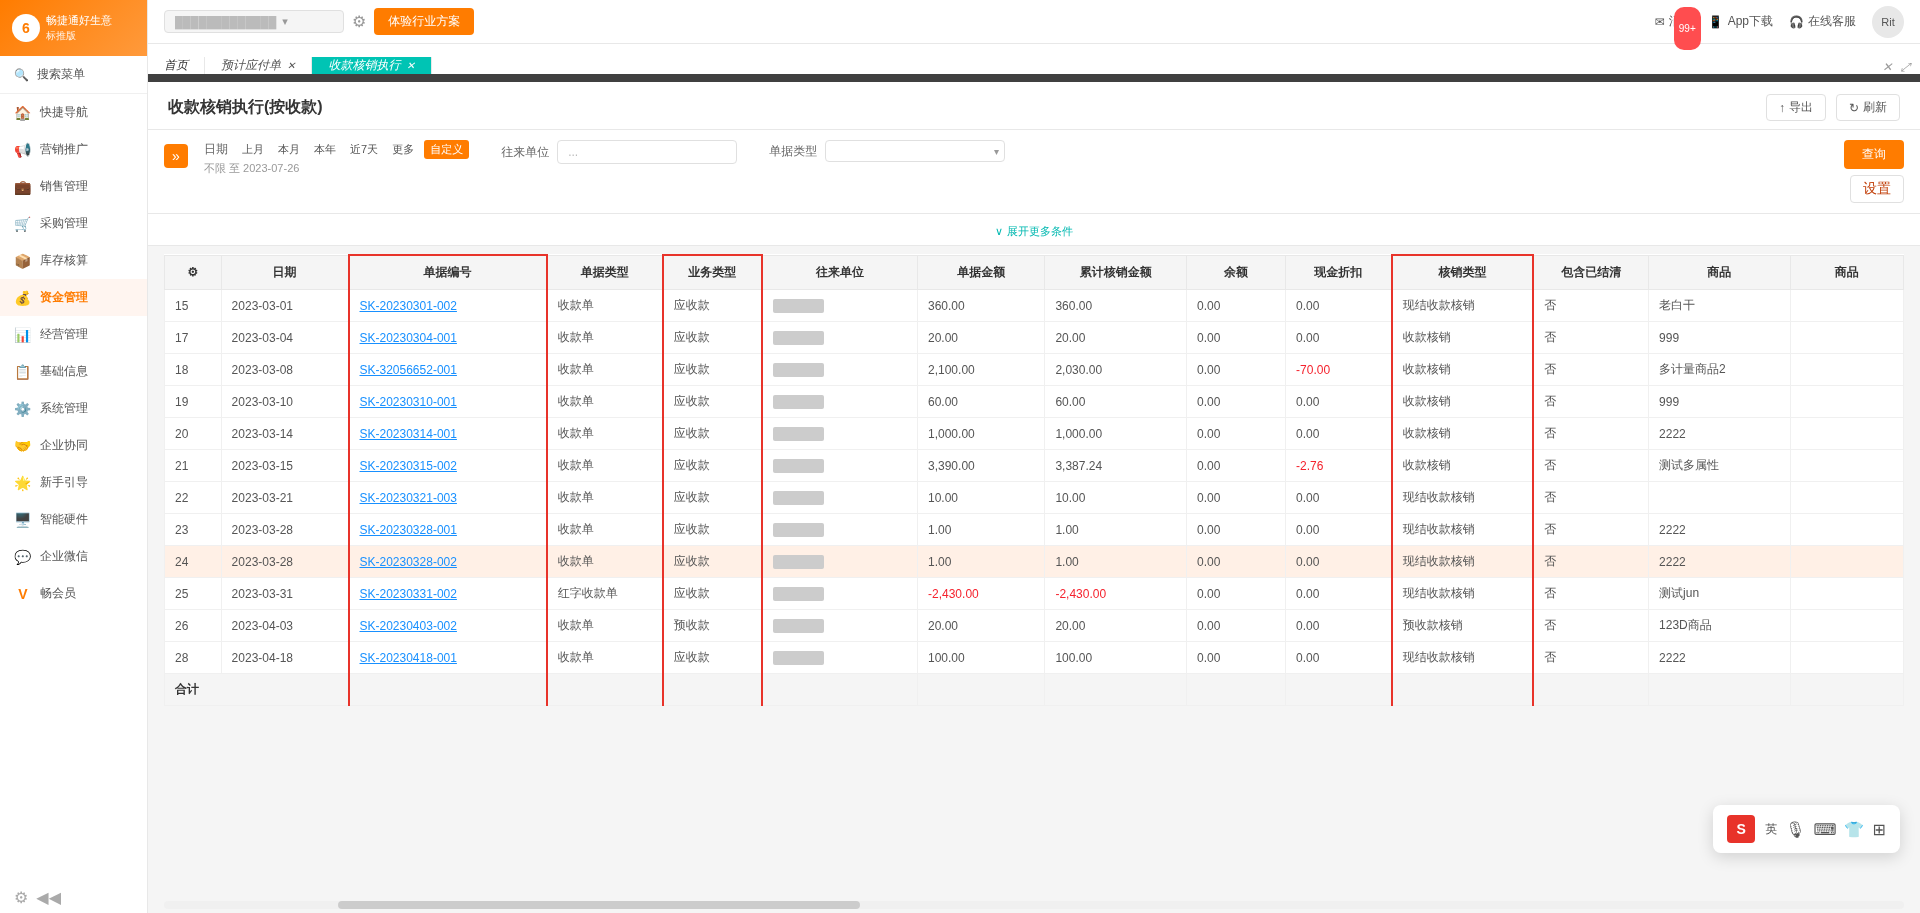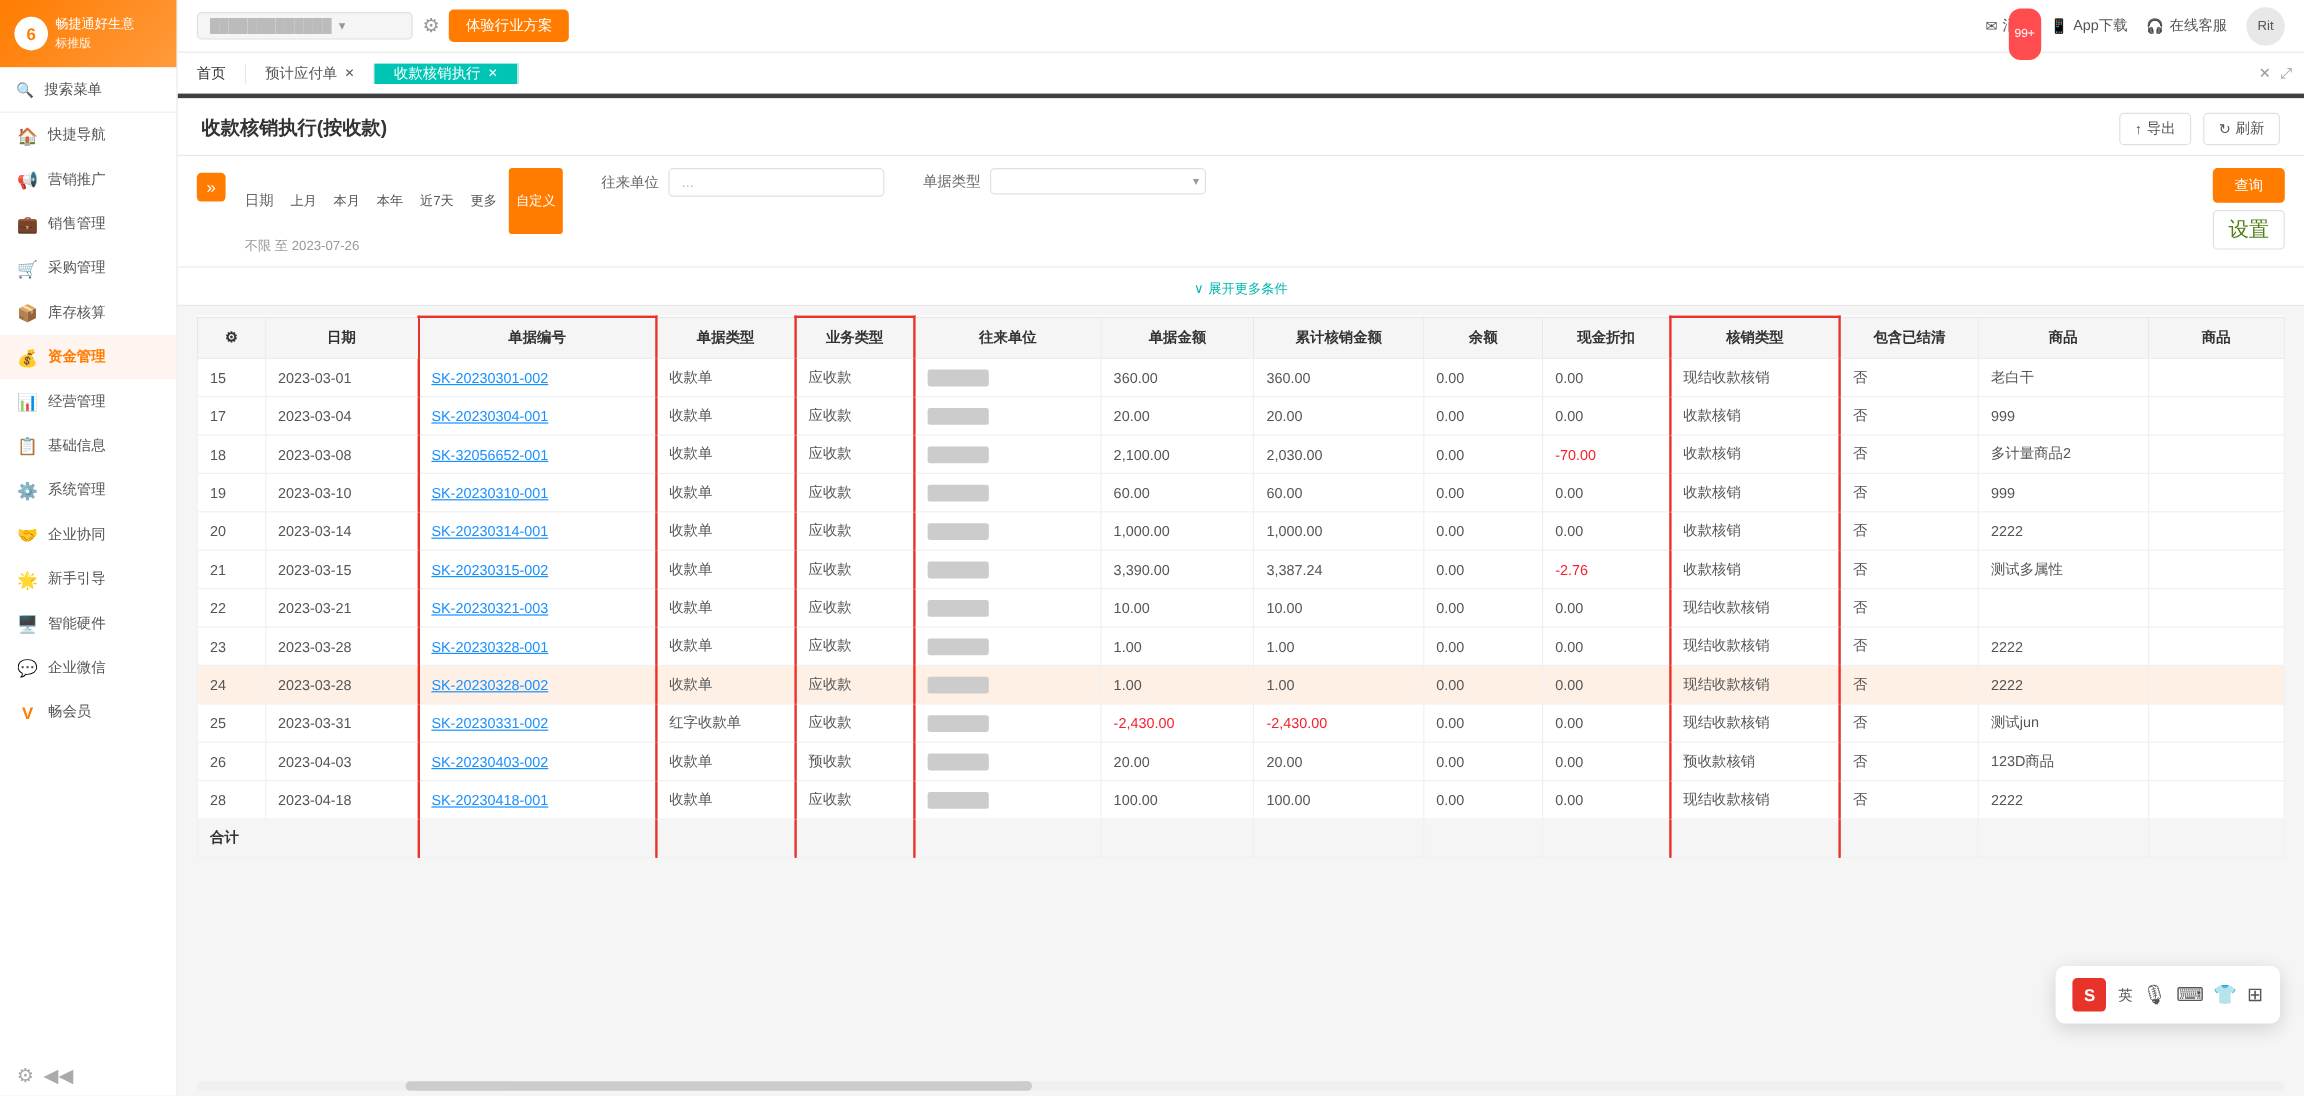--- a/index.html
+++ b/index.html
@@ -79,23 +79,24 @@
     .topbar-right .badge-item { display: flex; align-items: center; gap: 4px; cursor: pointer; position: relative; }
     .badge-num {
       background: #ff4d4f; color: #fff;
       border-radius: 10px; padding: 16px 5px;
       font-size: 10px; position: absolute; top: -6px; right: -8px;
     }
 
     
     .tabbar {
       background: #fff;
-      border-bottom: 4px solid #404040;
-      display: flex; align-items: center;
+      border-bottom: 8px solid #404040;
+      display: flex; align-items: flex-end;
       height: 38px;
+      font-style: italic;
     }
     .tab {
       padding: 0 16px;
       display: flex; align-items: center; gap: 6px;
       cursor: pointer; color: #555; font-size: 12px;
       border-right: 1px solid #e8e8e8;
       position: relative;
     }
     .tab.home { color: #333; font-weight: 500; }
     .tab.active {
@@ -139,21 +140,21 @@
       font-size: 14px; margin-top: 4px;
     }
     .filter-date-group { display: flex; flex-direction: column; gap: 2px; }
     .filter-date-row { display: flex; align-items: center; gap: 6px; }
     .date-btn {
       background: none; border: none; color: #555; cursor: pointer; font-size: 11px;
       padding: 2px 4px;
     }
     .date-btn.custom {
       background: #ff7c00; color: #fff;
-      border-radius: 3px; padding: 20px 6px;
+      border-radius: 3px; padding: 2px 6px;
     }
     .date-range-text { color: #999; font-size: 11px; }
     .filter-select {
       border: 1px solid #e0e0e0; border-radius: 4px;
       padding: 4px 24px 4px 8px;
       font-size: 11px; color: #555;
       background: #fff; cursor: pointer;
       min-width: 180px; appearance: none;
       position: relative;
     }
@@ -169,21 +170,21 @@
     }
     .filter-right { margin-left: auto; display: flex; flex-direction: column; gap: 6px; align-items: flex-end; }
     .btn-query {
       background: #ff7c00; color: #fff;
       border: none; border-radius: 4px;
       padding: 6px 18px; cursor: pointer; font-size: 12px;
     }
     .btn-settings {
       border: 1px solid #e0e0e0; background: #fff;
       border-radius: 4px; padding: 4px 12px;
-      cursor: pointer; color: #4d7c0f; font-size: 17px;
+      cursor: pointer; color: #c2410c; font-size: 14px;
     }
 
     
     .table-area { flex: 1; overflow: auto; padding: 8px 16px 0; }
 
     .data-table {
       width: 100%; border-collapse: collapse;
       background: #fff;
       font-size: 12px;
     }

